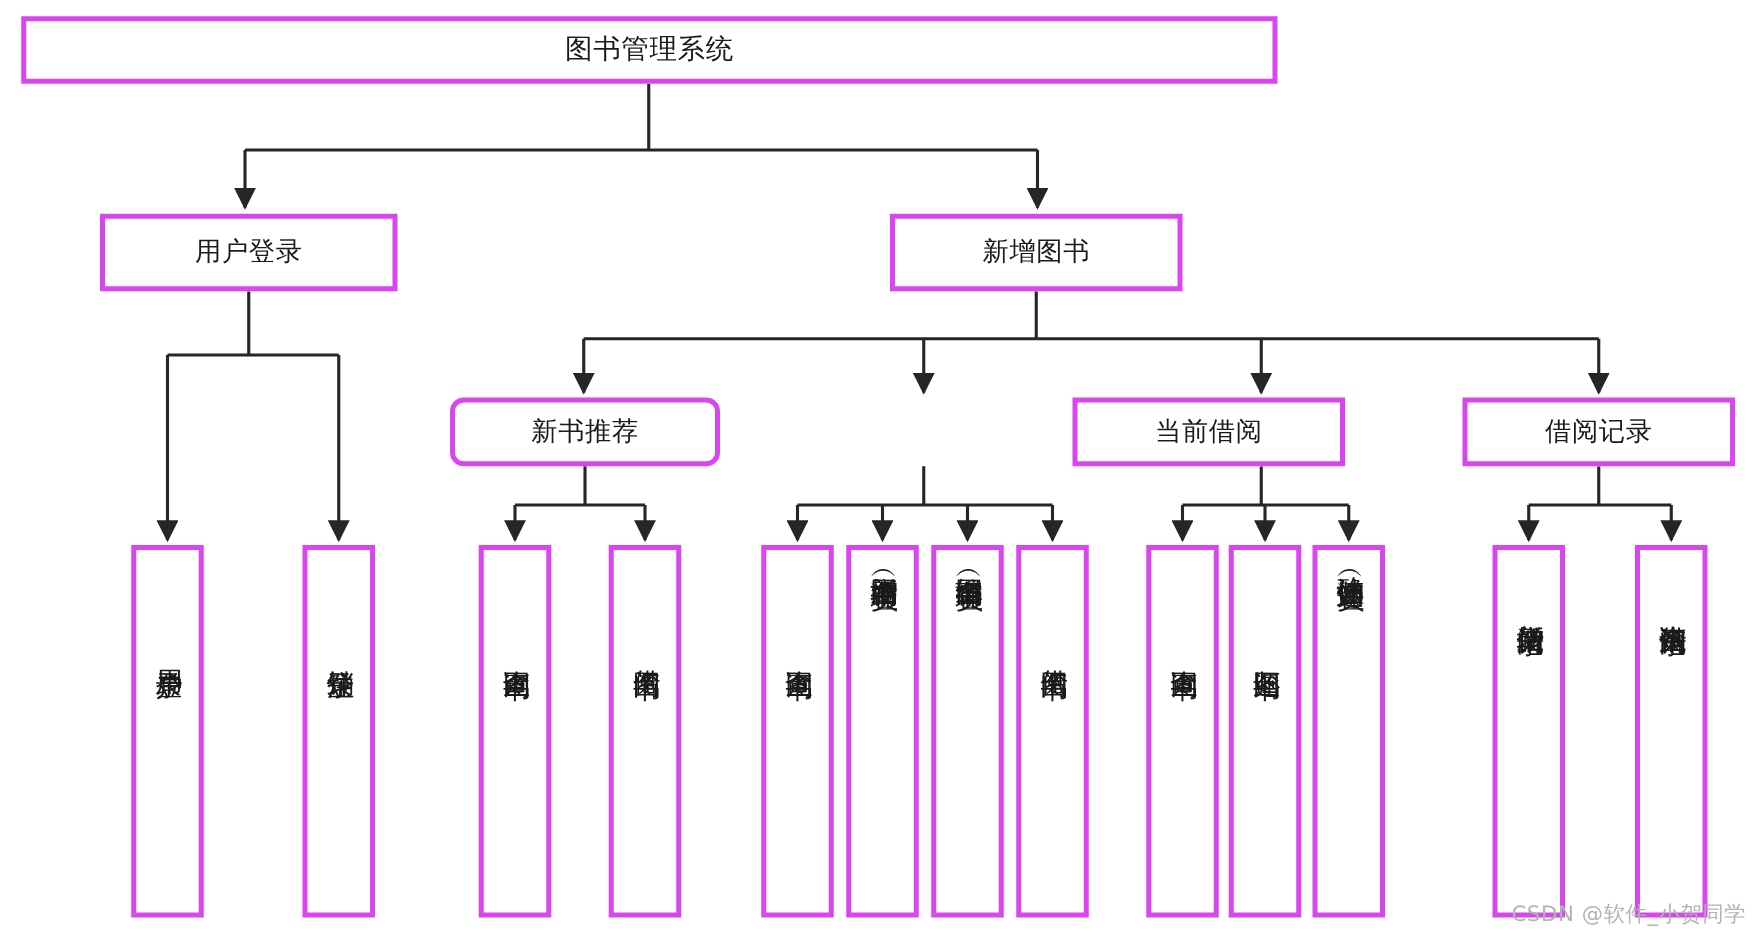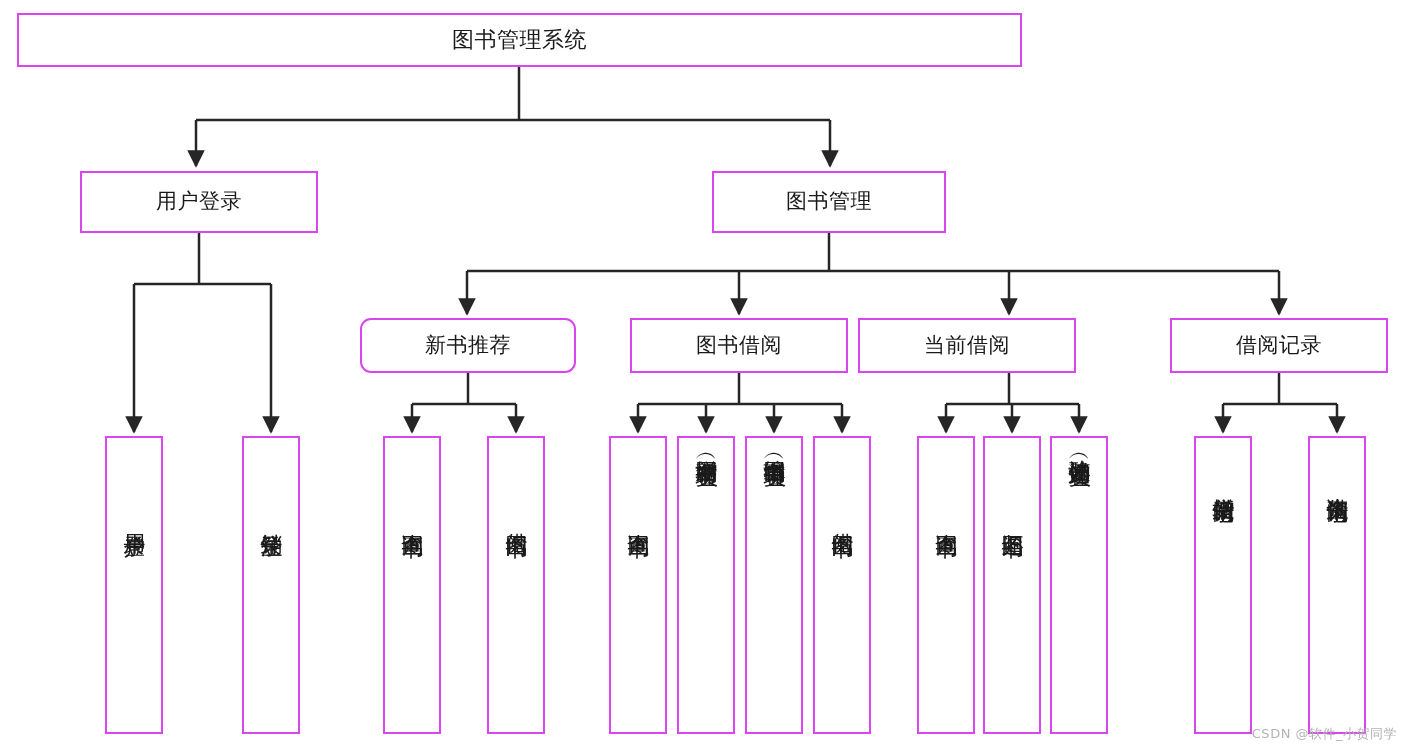--- a/index.html
+++ b/index.html
@@ -22,21 +22,21 @@
     position: absolute;
     left: 0;
     top: 0;
     width: 1405px;
     height: 747px;
   }
   .node {
     position: absolute;
     box-sizing: border-box;
     background: #ffffff;
-    border: 2px solid #d946ef;
+    border: 4px solid #d946ef;
     display: flex;
     align-items: center;
     justify-content: center;
     color: #1a1a1a;
   }
   .node-h {
     font-size: 21px;
     line-height: 1.2;
     letter-spacing: 0.5px;
     white-space: nowrap;
@@ -55,21 +55,21 @@
     font-size: 22px;
     line-height: 1.22;
     letter-spacing: 1px;
     text-align: center;
     display: block;
   }
   #watermark {
     position: absolute;
     right: 8px;
     bottom: 4px;
-    font-size: 13px;
+    font-size: 17px;
     color: #b3b3b3;
     white-space: nowrap;
     letter-spacing: 0.5px;
   }
 </style>
 </head>
 <body>
 
 <div id="diagram-root">
 
@@ -127,28 +127,25 @@
   </svg>
 
   <div class="node node-h node-root" style="left:17px; top:13px; width:1005px; height:54px;">
     <span>图书管理系统</span>
   </div>
 
   <div class="node node-h" style="left:80px; top:171px; width:238px; height:62px;">
     <span>用户登录</span>
   </div>
   <div class="node node-h" style="left:712px; top:171px; width:234px; height:62px;">
-    <span>图书管理</span>
+    <span>新增图书</span>
   </div>
 
   <div class="node node-h" style="left:360px; top:318px; width:216px; height:55px;border-radius:11px;">
     <span>新书推荐</span>
-  </div>
-  <div class="node node-h" style="left:630px; top:318px; width:218px; height:55px;">
-    <span>图书借阅</span>
   </div>
   <div class="node node-h" style="left:858px; top:318px; width:218px; height:55px;">
     <span>当前借阅</span>
   </div>
   <div class="node node-h" style="left:1170px; top:318px; width:218px; height:55px;text-align:center;">
     <span>借阅记录</span>
   </div>
 
   <div class="node node-v" style="left:105px; top:436px; width:58px; height:298px; padding-top:78px;">
     <span class="vtext">用户登录</span>

